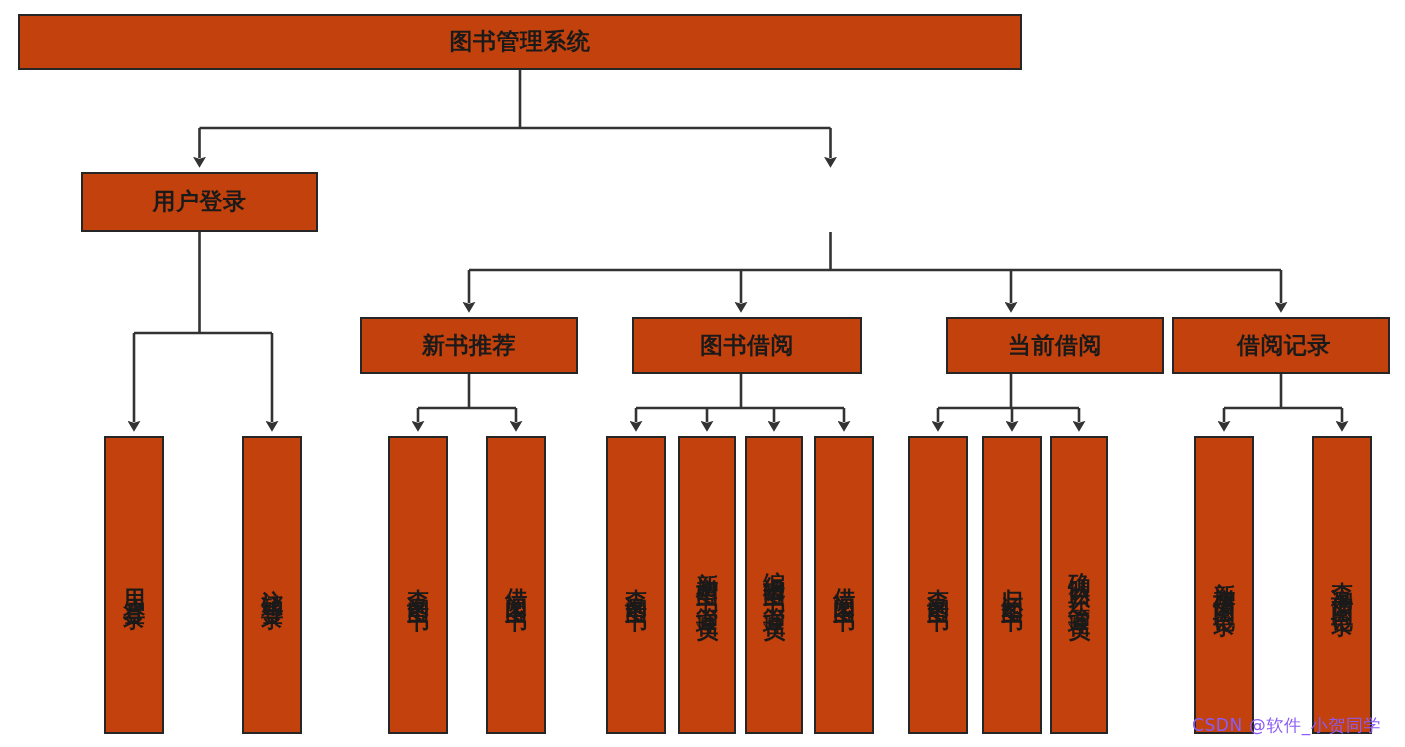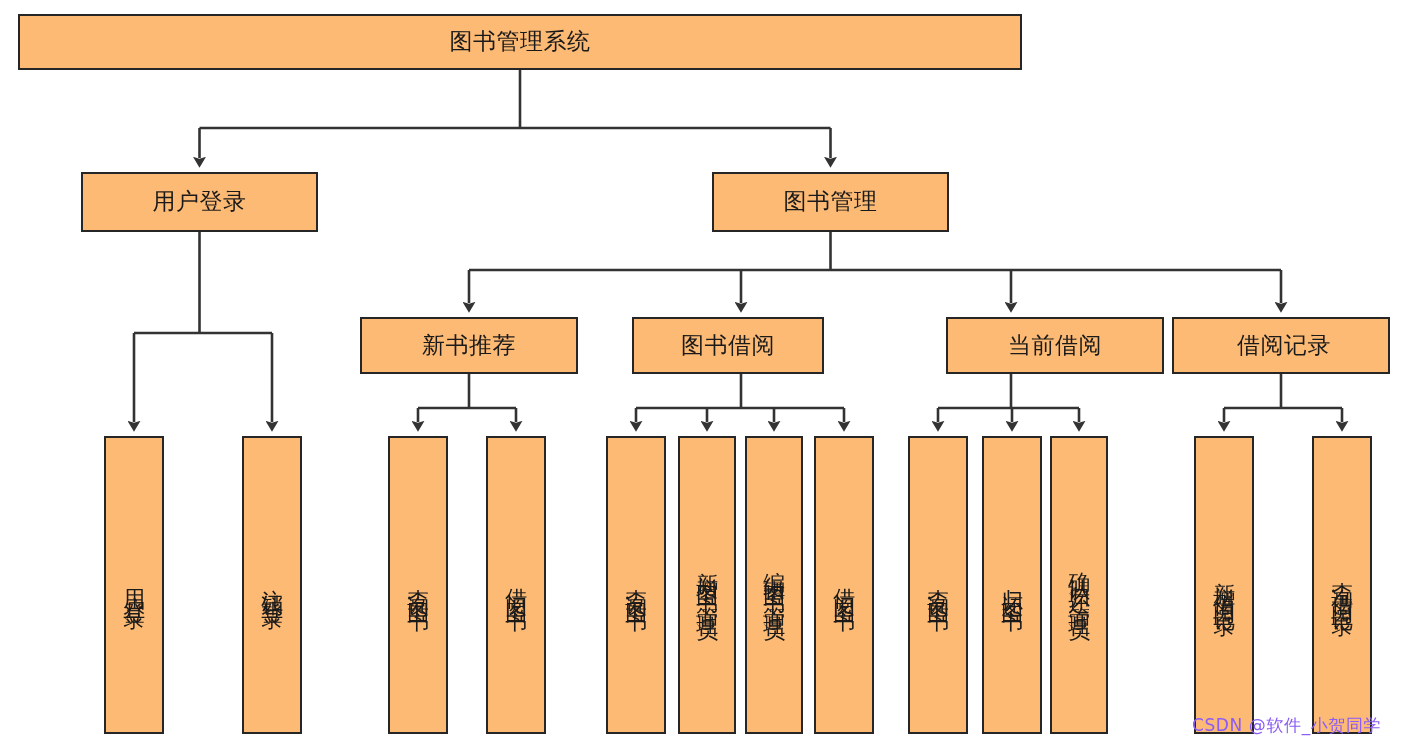--- a/index.html
+++ b/index.html
@@ -23,26 +23,27 @@
     left: 0;
     top: 0;
     width: 1405px;
     height: 747px;
     pointer-events: none;
   }
   .node {
     position: absolute;
     box-sizing: border-box;
     border: 2px solid #262626;
-    background: #fdba74;
+    background: #c2410c;
     display: flex;
     align-items: center;
     justify-content: center;
     color: #1a1a1a;
     line-height: 1.12;
+    font-weight: bold;
   }
   .node-h {
     font-size: 23px;
     letter-spacing: 0.5px;
     padding: 0 6px;
   }
   .node-root {
     font-size: 23px;
   }
   .node-v {
@@ -111,24 +112,23 @@
         <path d="M1281,374 L1281,408"></path>
         <path d="M1224,408 L1342,408"></path>
         <path d="M1224,408 L1224,422" marker-end="url(#arrowhead)"></path>
         <path d="M1342,408 L1342,422" marker-end="url(#arrowhead)"></path>
       </g>
   </svg>
 
   <div class="node node-h node-root" style="left: 18px; top: 14px; width: 1004px; height: 56px;">图书管理系统</div>
 
   <div class="node node-h" style="left: 81px; top: 172px; width: 237px; height: 60px;">用户登录</div>
-  <div class="node node-h" style="left: 712px; top: 172px; width: 237px; height: 60px;">图书管理</div>
 
   <div class="node node-h" style="left: 360px; top: 317px; width: 218px; height: 57px;">新书推荐</div>
-  <div class="node node-h" style="left: 632px; top: 317px; width: 192px; height: 57px;">图书借阅</div>
+  <div class="node node-h" style="left: 632px; top: 317px; width: 230px; height: 57px;">图书借阅</div>
   <div class="node node-h" style="left: 902px; top: 317px; width: 218px; height: 57px; margin-left: 44px;">当前借阅</div>
   <div class="node node-h" style="left: 1172px; top: 317px; width: 218px; height: 57px; padding-left: 12px;">借阅记录</div>
 
   <div class="node node-v" style="left: 104px; top: 436px; width: 60px; height: 298px;">
       <span>用户登录</span>
     </div>
   <div class="node node-v" style="left: 242px; top: 436px; width: 60px; height: 298px;">
       <span>注销登录</span>
     </div>
 

